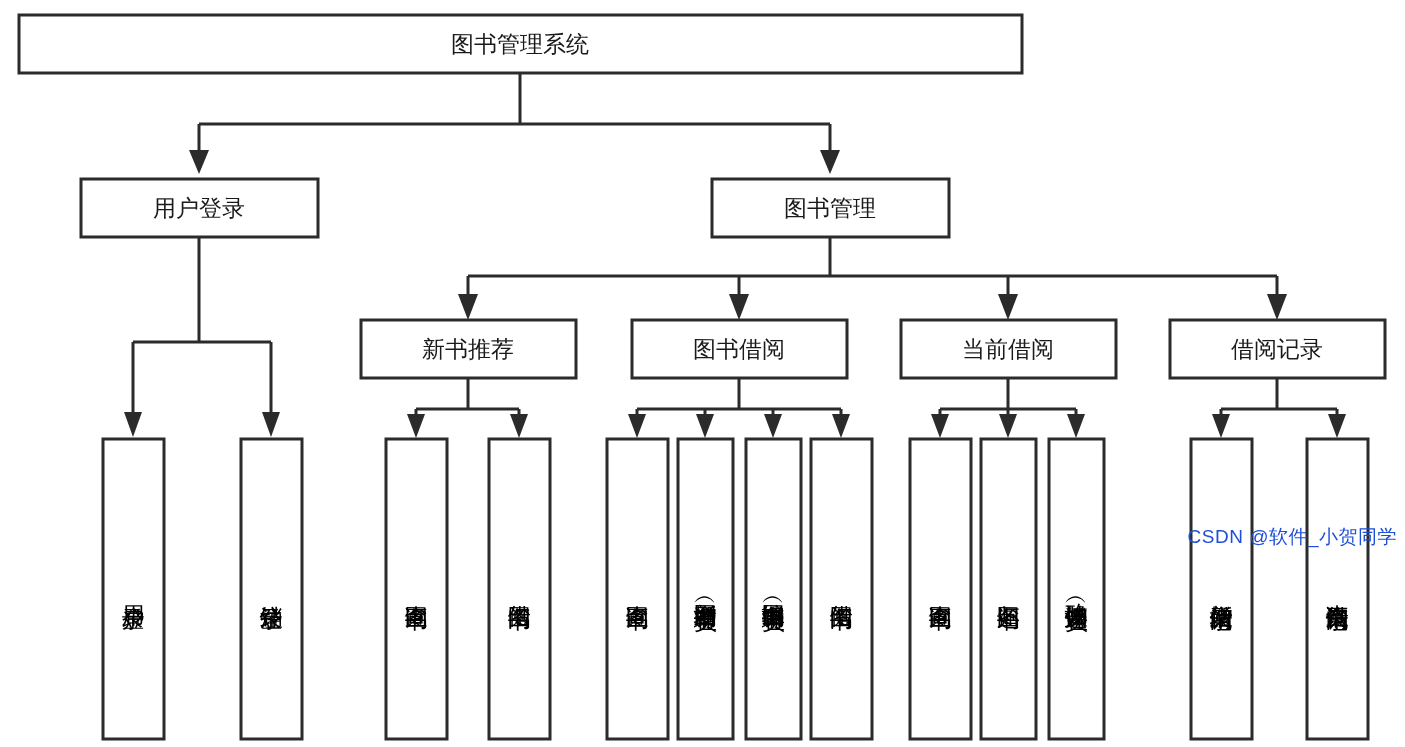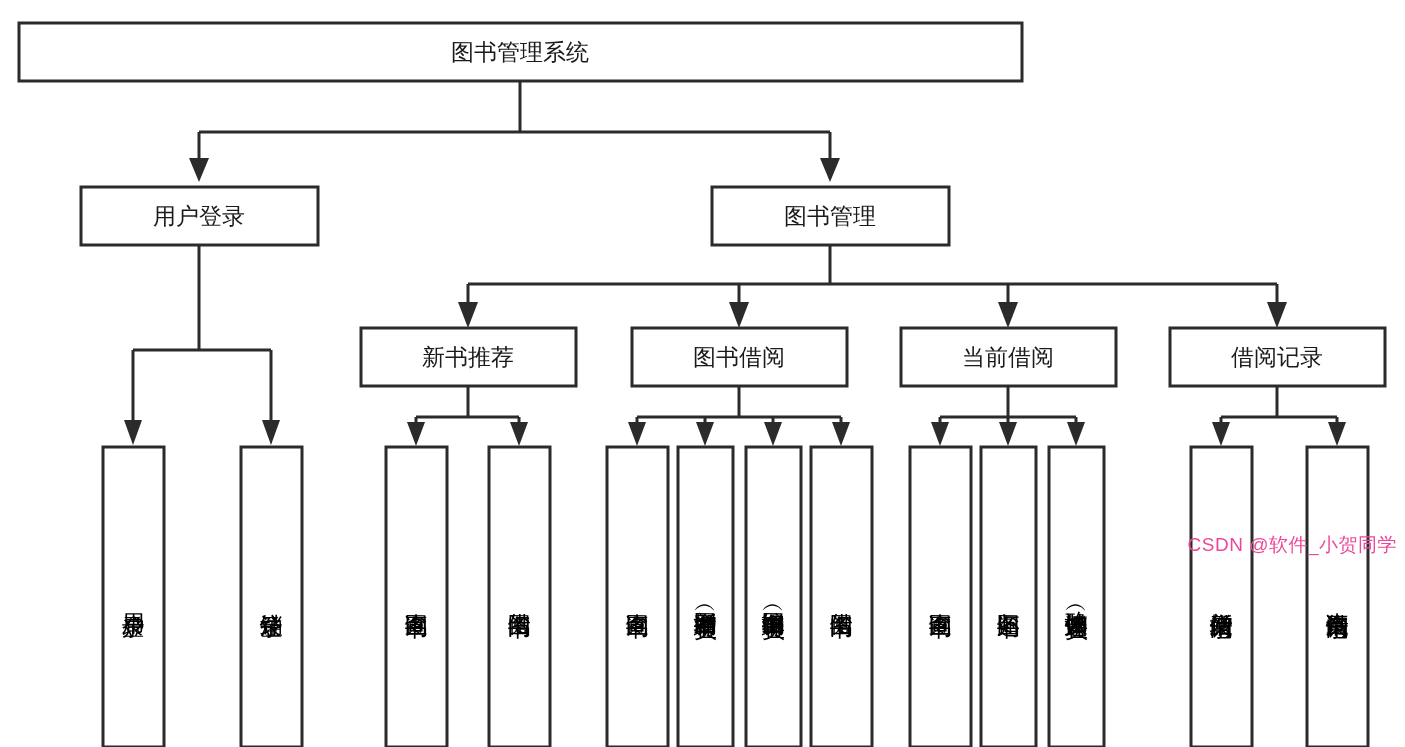--- a/index.html
+++ b/index.html
@@ -10,21 +10,21 @@
   body {
     width: 1405px;
     height: 747px;
     position: relative;
     overflow: hidden;
     font-family: "Liberation Sans", "DejaVu Sans", sans-serif;
   }
   #diagram-root {
     position: absolute;
     left: 0;
-    top: 12px;
+    top: 4px;
     width: 1405px;
     height: 550px;
   }
   svg#flow {
     display: block;
     width: 1405px;
     height: 747px;
   }
   .node-rect {
     fill: #ffffff;
@@ -69,21 +69,21 @@
   .vlabel-wrap {
     position: absolute;
     pointer-events: none;
   }
   .watermark {
     position: absolute;
     right: 8px;
     bottom: 4px;
     font-family: "Liberation Sans", "DejaVu Sans", sans-serif;
     font-size: 19px;
-    color: #ec4899;
+    color: #1d4ed8;
     letter-spacing: 0.5px;
     white-space: nowrap;
   }
 </style>
 </head>
 <body>
 
 <div id="diagram-root">
 
   <svg id="flow" viewBox="0 0 1405 747" xmlns="http://www.w3.org/2000/svg">

